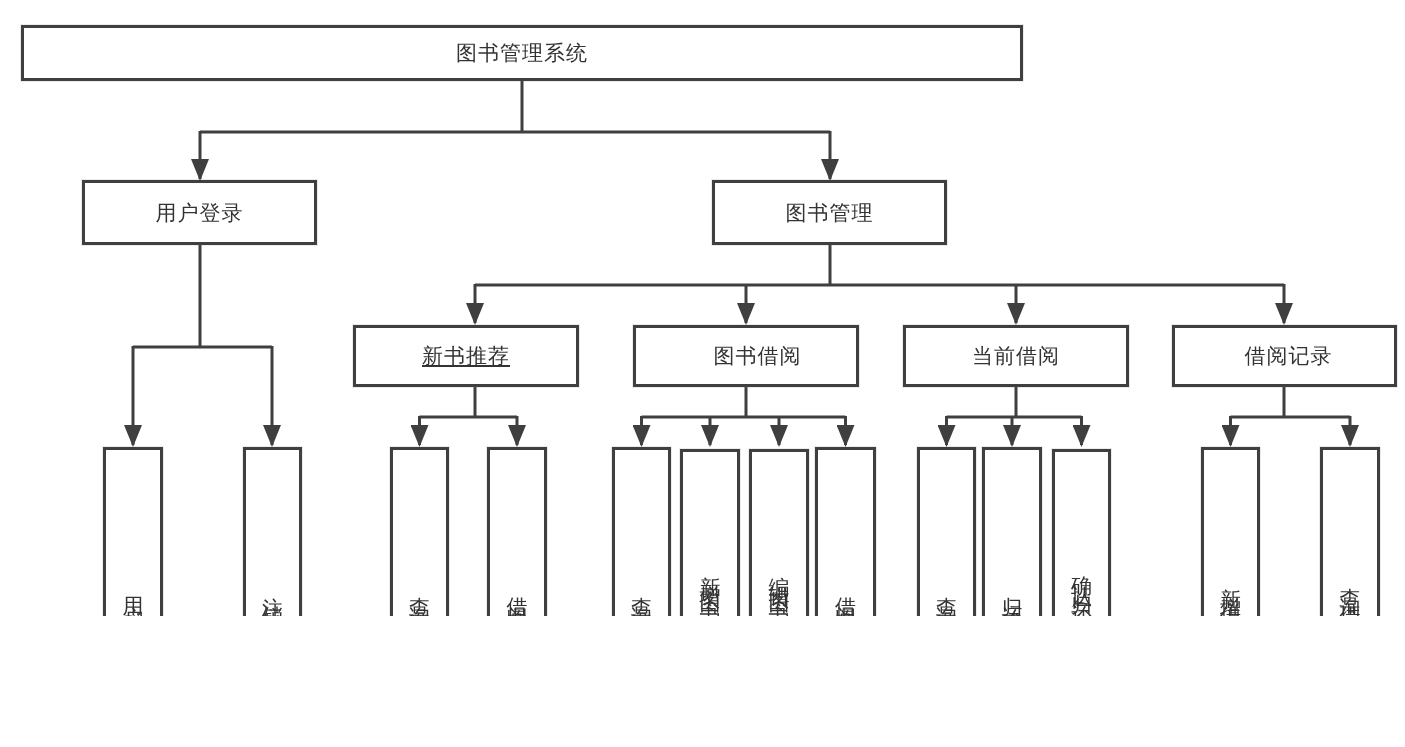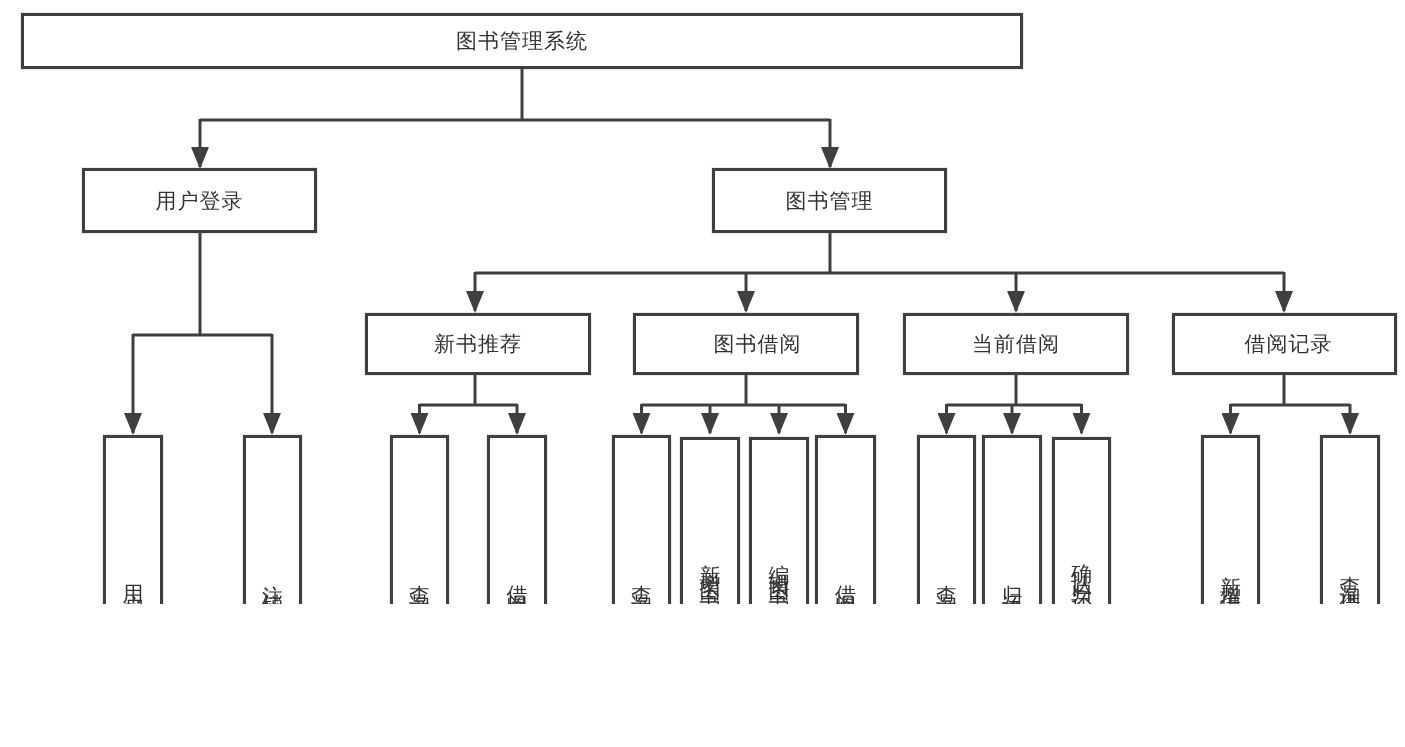--- a/index.html
+++ b/index.html
@@ -5,20 +5,21 @@
   * { margin: 0; padding: 0; box-sizing: border-box; }
   html, body { background: #ffffff; }
   body { font-family: "Liberation Sans", sans-serif; }
 
   .stage {
     position: relative;
     width: 1405px;
     height: 604px;
     background: #ffffff;
     overflow: hidden;
+    margin-top: 12px;
   }
 
   .connectors {
     position: absolute;
     left: 0; top: 0;
     width: 1405px; height: 747px;
     z-index: 1;
   }
 
   .box {
@@ -108,21 +109,21 @@
       <path d="M1230.5 404 V433" marker-end="url(#ah)"></path>
       <path d="M1350 404 V433" marker-end="url(#ah)"></path>
     </g>
   </svg>
 
   <div class="box h" style="left:21px; top:13px; width:1002px; height:56px;">图书管理系统</div>
 
   <div class="box h" style="left:82px; top:168px; width:235px; height:65px;">用户登录</div>
   <div class="box h" style="left:712px; top:168px; width:235px; height:65px;text-align:center;">图书管理</div>
 
-  <div class="box h" style="left:365px; top:313px; width:226px; height:62px;">新书推荐</div>
+  <div class="box h" style="left:353px; top:313px; width:226px; height:62px;text-decoration:underline;">新书推荐</div>
   <div class="box h" style="left:633px; top:313px; width:226px; height:62px;padding-left:23px;">图书借阅</div>
   <div class="box h" style="left:903px; top:313px; width:226px; height:62px;">当前借阅</div>
   <div class="box h" style="left:1172px; top:313px; width:225px; height:62px;padding-left:8px;">借阅记录</div>
 
   <div class="box v" style="left:103px; top:435px; width:60px; height:302px;">用户登录</div>
   <div class="box v" style="left:243px; top:435px; width:59px; height:302px;">注销登录</div>
 
   <div class="box v" style="left:390px; top:435px; width:59px; height:302px;">查询图书</div>
   <div class="box v" style="left:487px; top:435px; width:60px; height:302px;">借阅图书</div>
 

